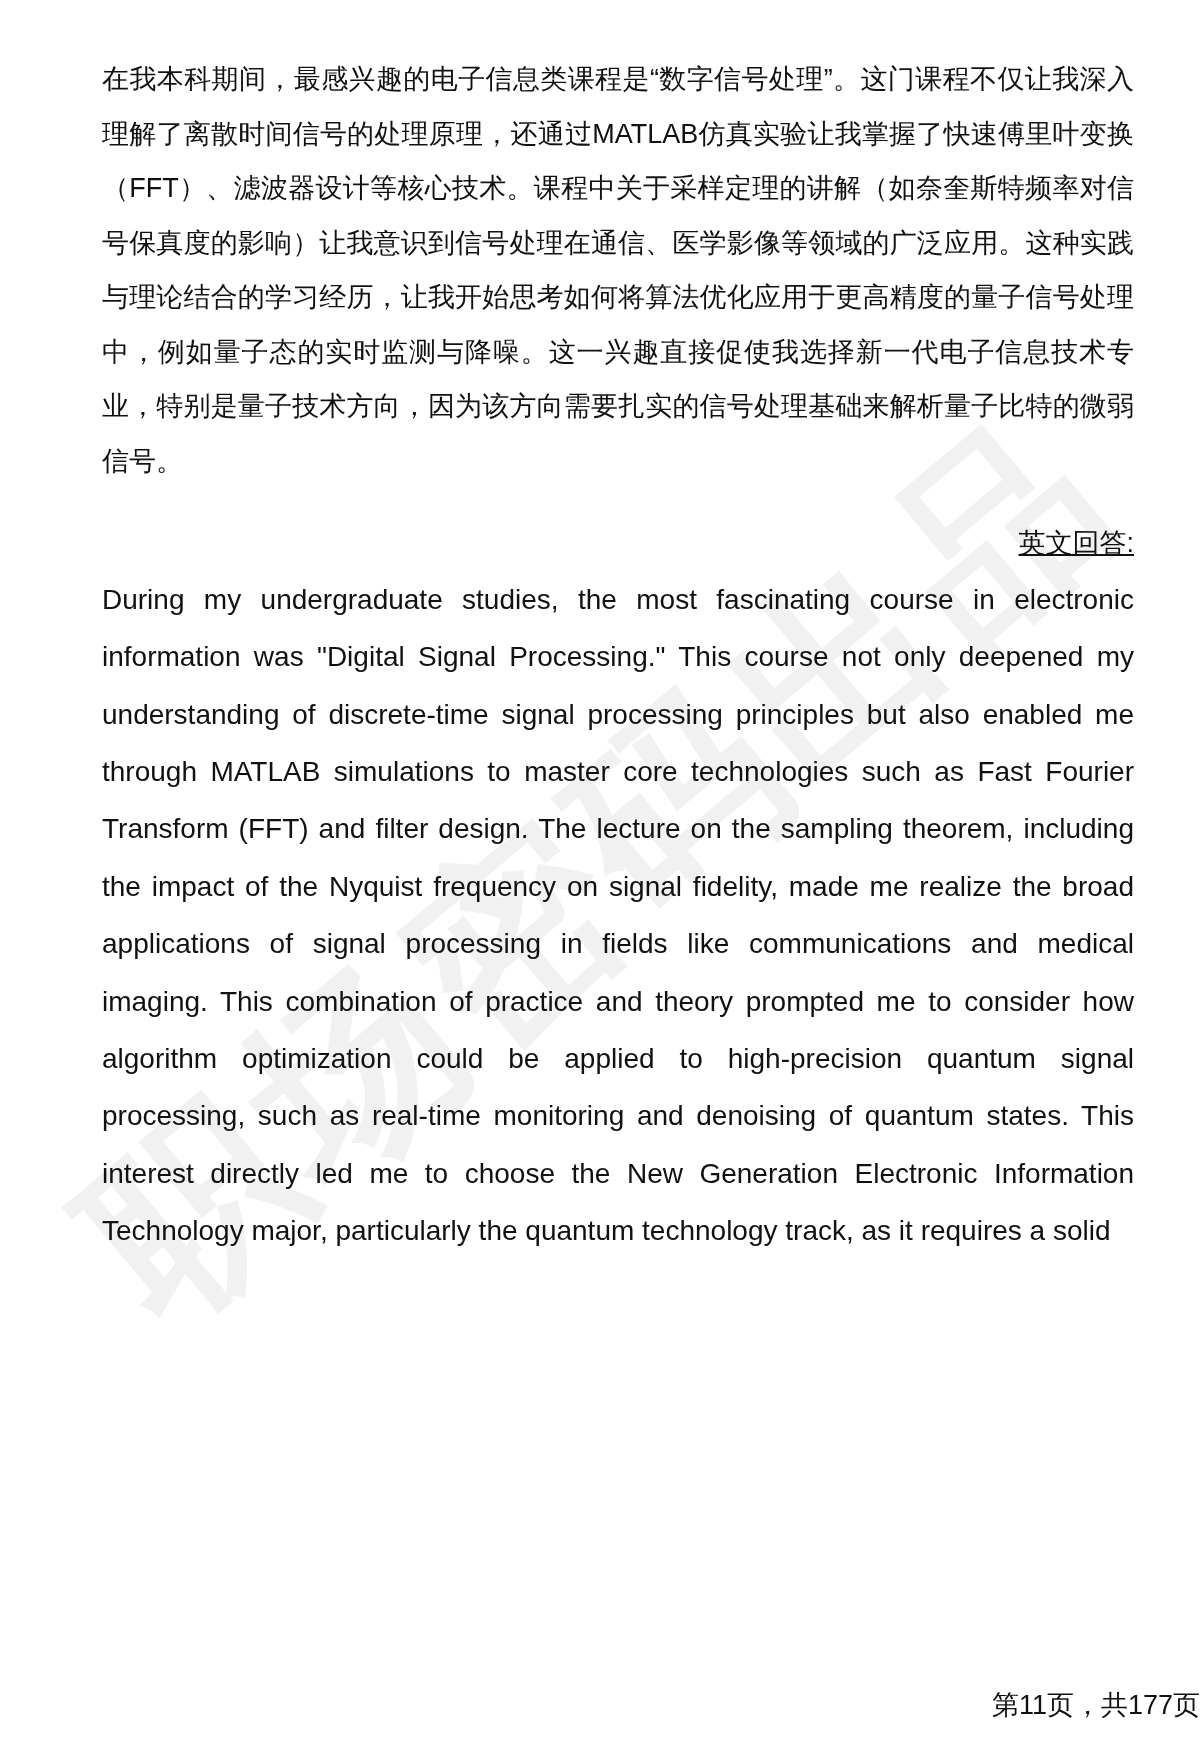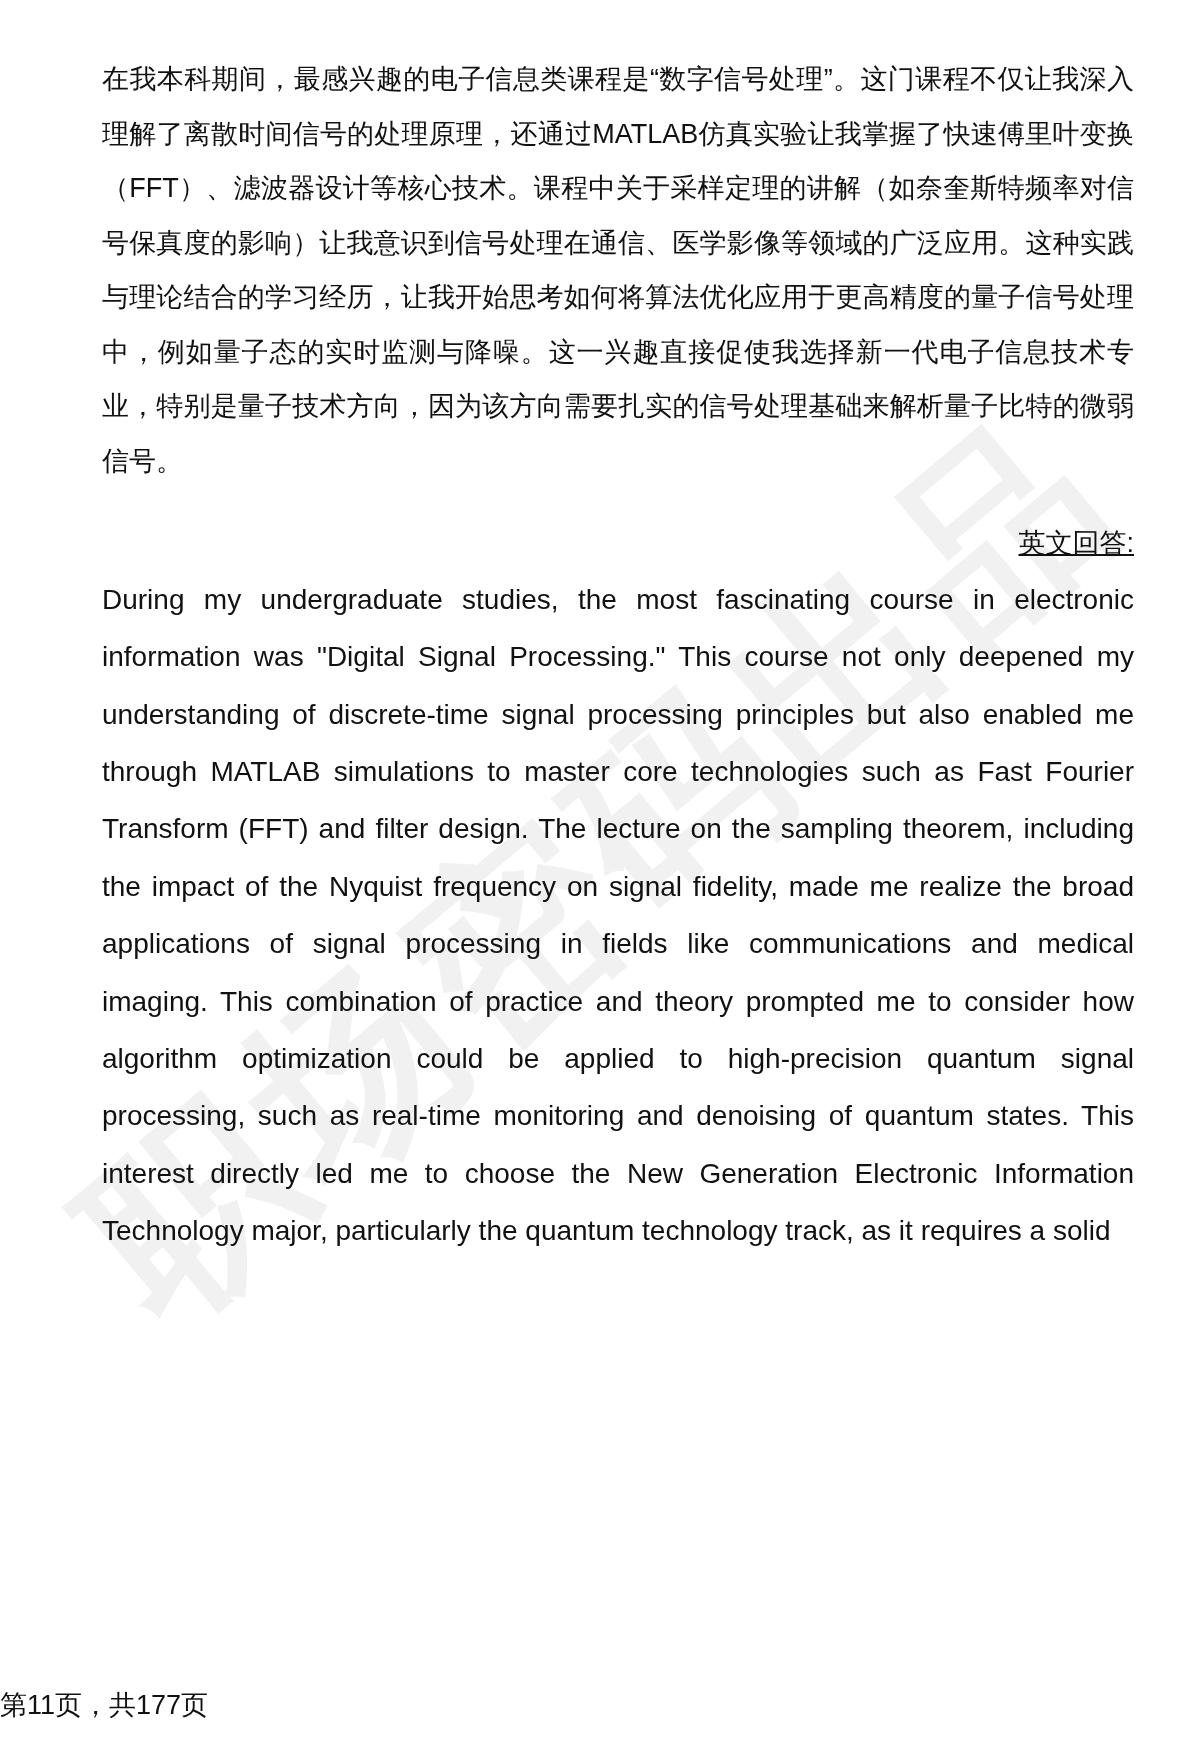--- a/index.html
+++ b/index.html
@@ -58,21 +58,21 @@
   .content p.en {
     margin-top: 0;
     font-size: 28px;
     line-height: 2.05;
   }
   .footer {
     position: absolute;
     left: 0;
     right: 0;
     bottom: 32px;
-    text-align: left;
+    text-align: right;
     font-size: 27px;
     color: #111111;
     z-index: 1;
   }
 </style>
 </head>
 <body>
 
 <div class="page">
 

